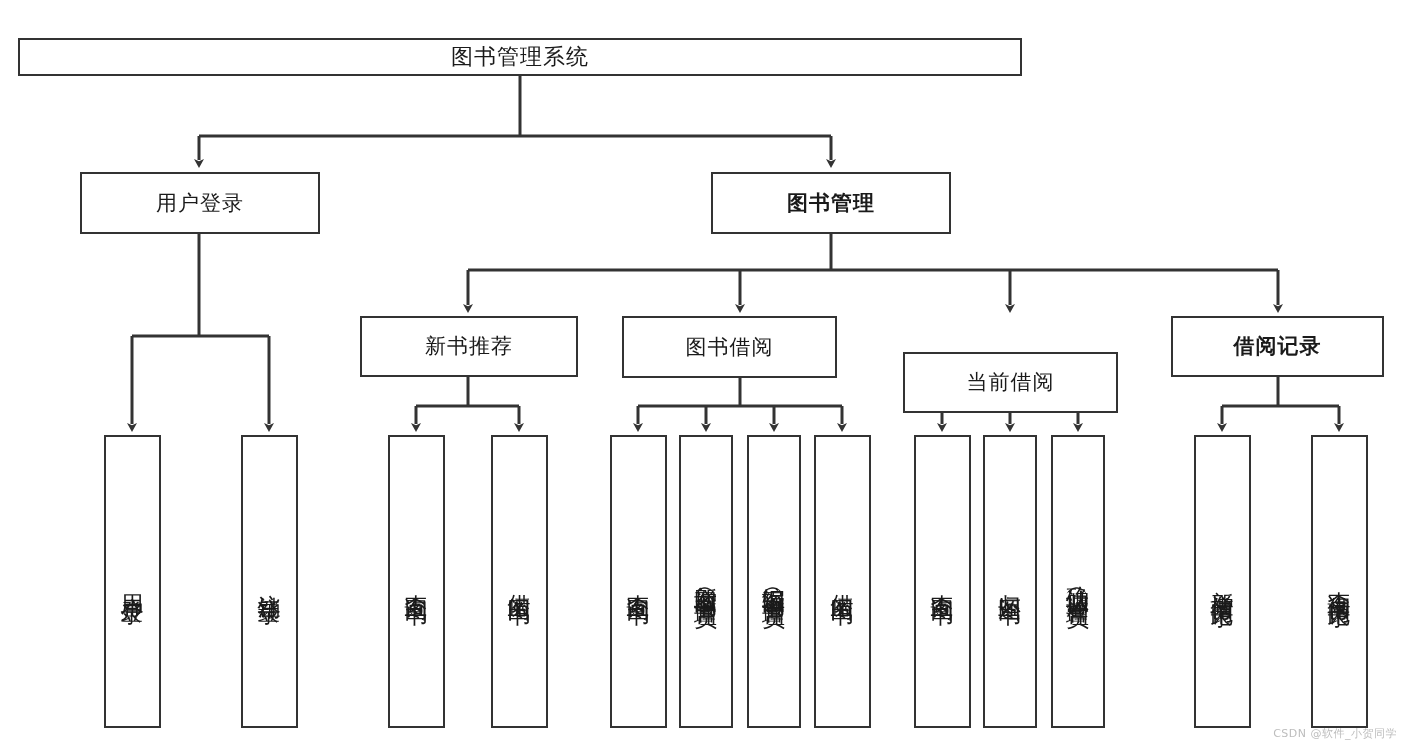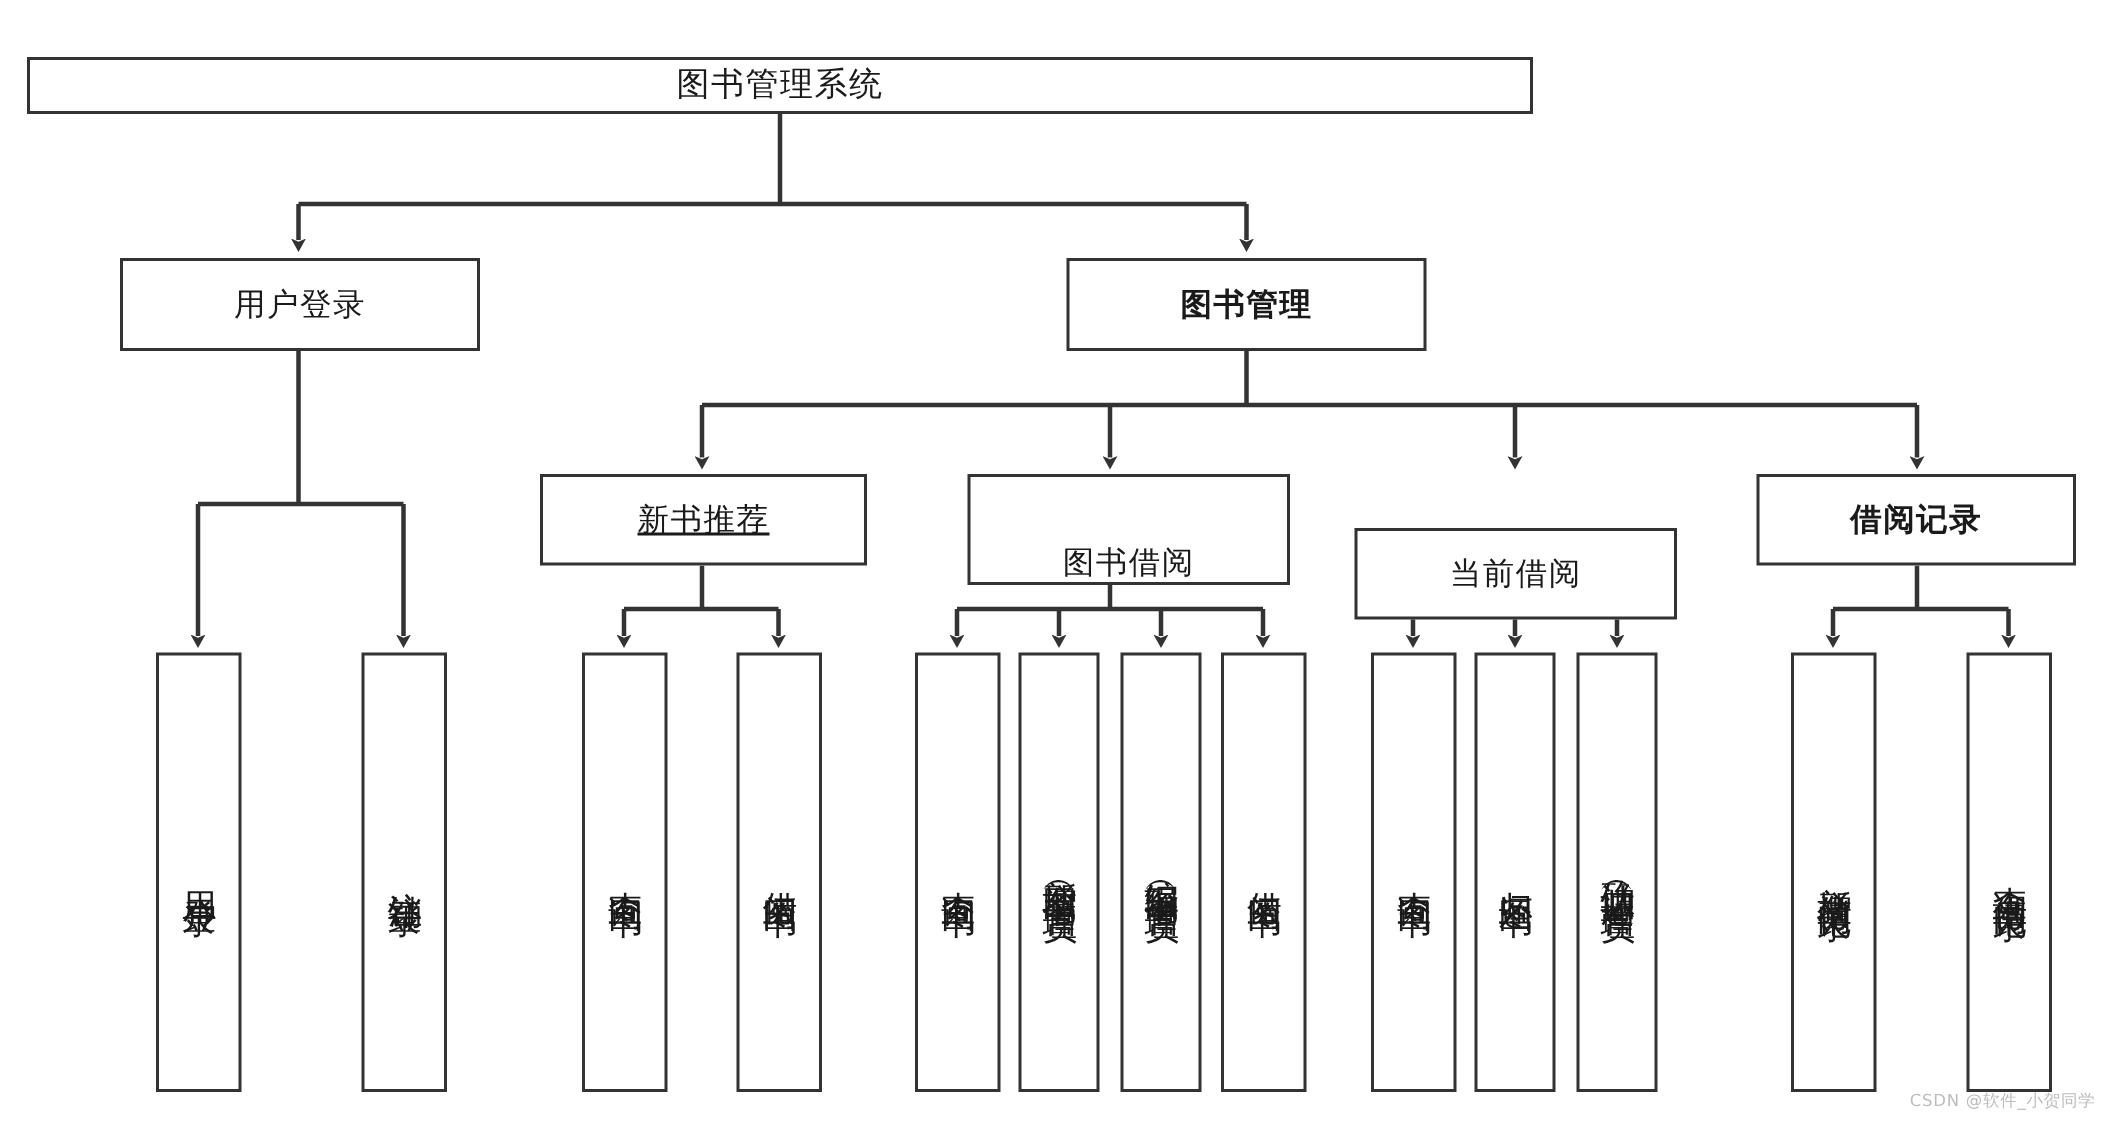--- a/index.html
+++ b/index.html
@@ -131,24 +131,24 @@
     <span class="lbl">图书管理系统</span>
   </div>
 
   <div class="node h" style="left:80px; top:172px; width:240px; height:62px;">
     <span class="lbl">用户登录</span>
   </div>
   <div class="node h" style="left:711px; top:172px; width:240px; height:62px;font-weight:bold;">
     <span class="lbl">图书管理</span>
   </div>
 
-  <div class="node h" style="left:360px; top:316px; width:218px; height:61px;text-decoration:underline;">
+  <div class="node h" style="left:360px; top:316px; width:218px; height:61px;">
     <span class="lbl">新书推荐</span>
   </div>
-  <div class="node h" style="left:645px; top:316px; width:215px; height:74px;align-items:flex-end;">
+  <div class="node h" style="left:622px; top:316px; width:215px; height:62px;">
     <span class="lbl">图书借阅</span>
   </div>
   <div class="node h" style="left:903px; top:316px; width:215px; height:61px;margin-top:36px;">
     <span class="lbl">当前借阅</span>
   </div>
   <div class="node h" style="left:1171px; top:316px; width:213px; height:61px;font-weight:bold;">
     <span class="lbl">借阅记录</span>
   </div>
 
   <div class="node v" style="left:104px; top:435px; width:57px; height:293px;">

